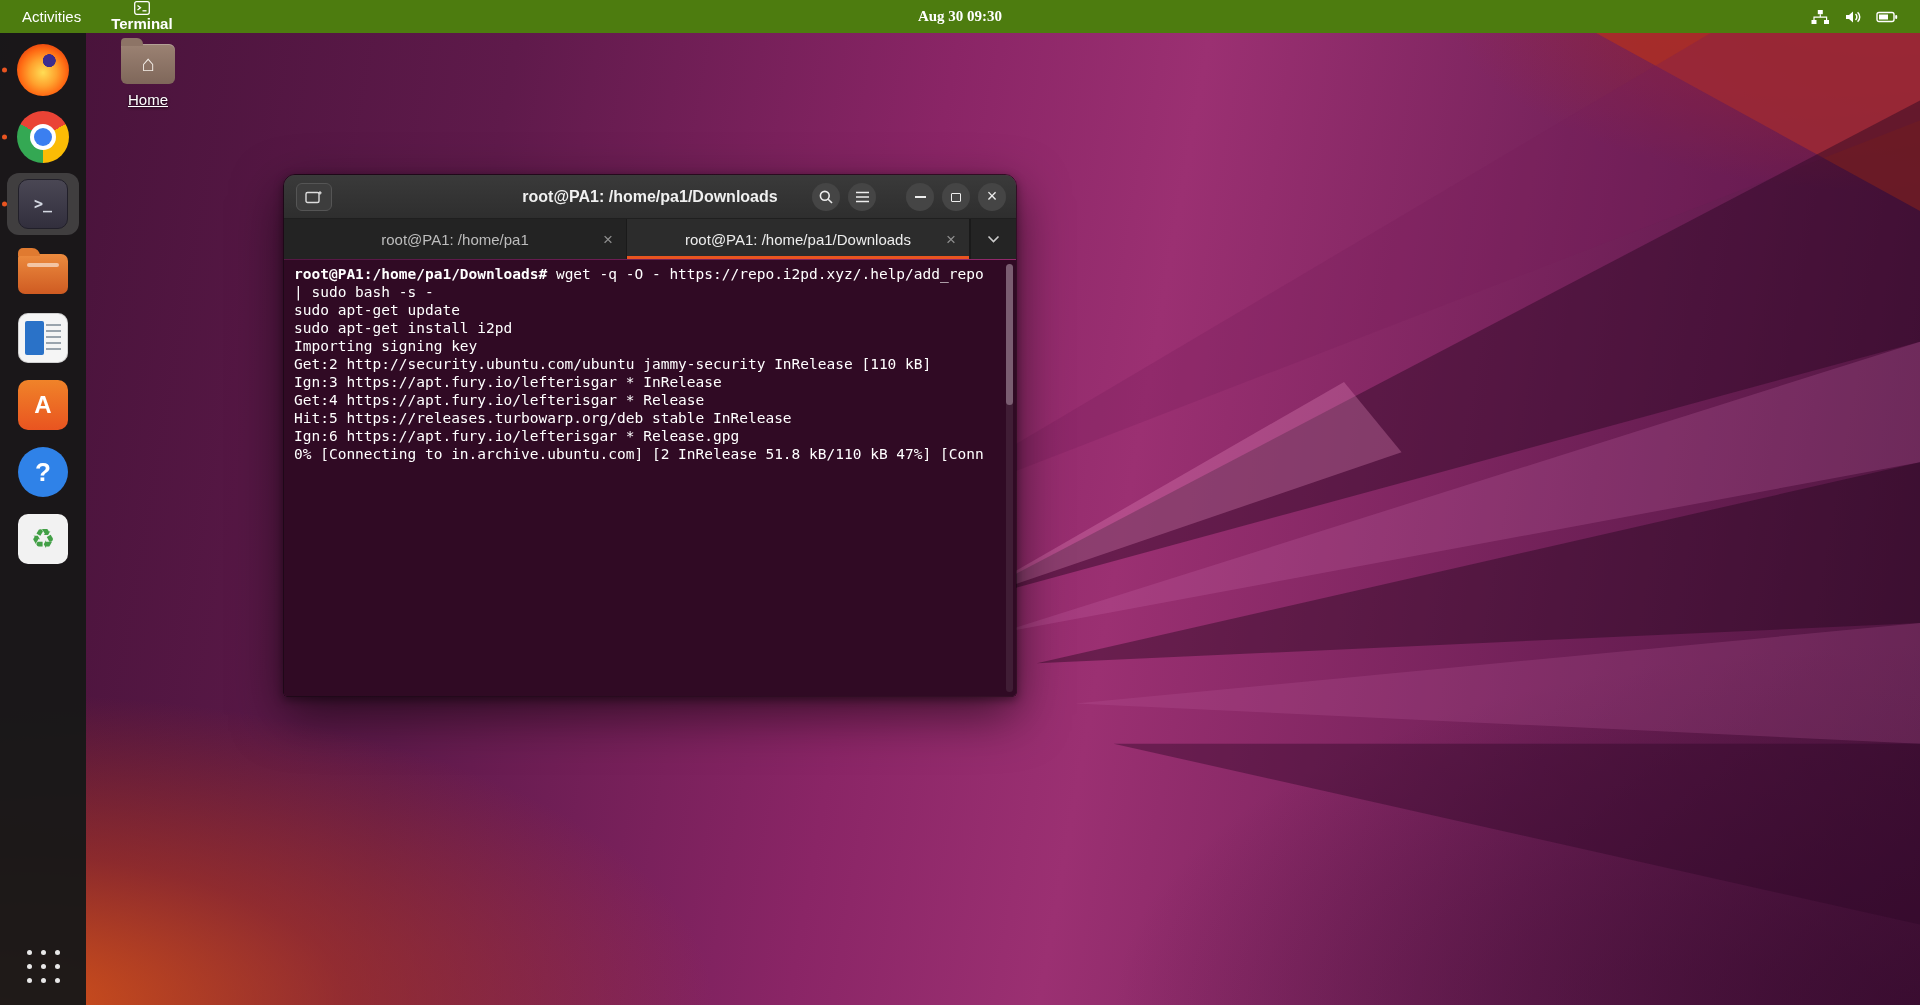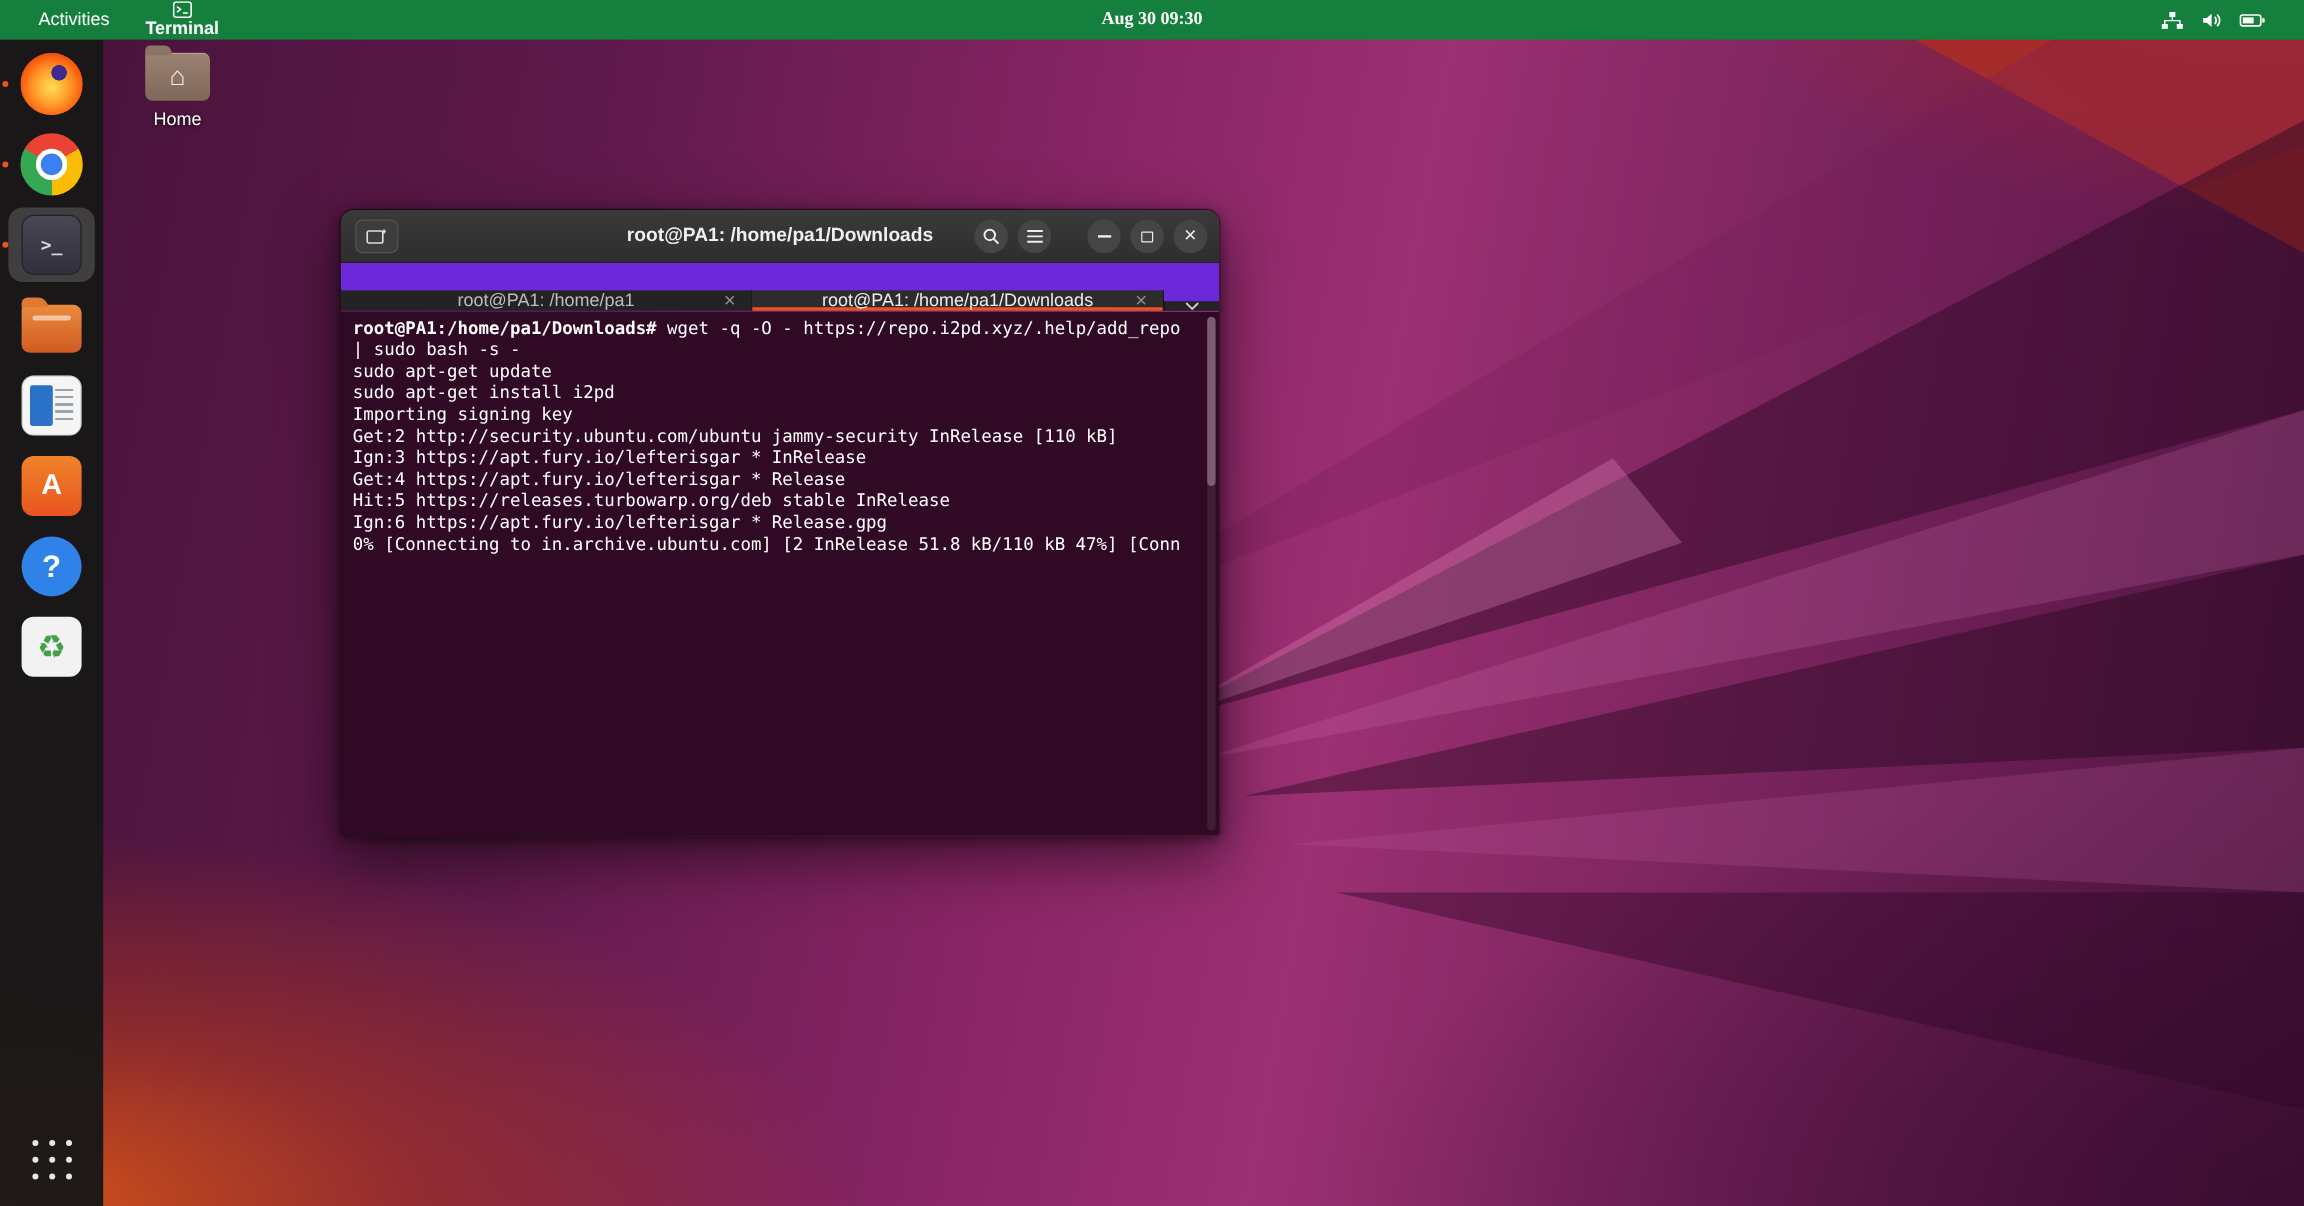--- a/index.html
+++ b/index.html
@@ -22,22 +22,22 @@
   .facet.f1 { clip-path:polygon(80% 0%, 100% 0%, 100% 21%); background:rgba(172,46,38,0.85); }
   .facet.f2 { clip-path:polygon(46% 52%, 92% 0%, 100% 0%, 100% 12%); background:rgba(120,30,90,0.28); }
   .facet.f3 { clip-path:polygon(50% 60%, 100% 10%, 100% 34%); background:rgba(40,6,34,0.45); }
   .facet.f4 { clip-path:polygon(52% 63%, 100% 34%, 100% 46%); background:rgba(216,120,185,0.20); }
   .facet.f5 { clip-path:polygon(54% 66%, 100% 46%, 100% 62%); background:rgba(30,5,26,0.40); }
   .facet.f6 { clip-path:polygon(56% 70%, 100% 62%, 100% 74%); background:rgba(190,95,160,0.22); }
   .facet.f7 { clip-path:polygon(58% 74%, 100% 74%, 100% 92%); background:rgba(45,8,38,0.42); }
   .facet.f8 { clip-path:polygon(50% 60%, 70% 38%, 73% 45%); background:rgba(240,150,200,0.28); }
 
   
-  .topbar { position:absolute; top:0; left:0; right:0; height:33px; background:#15803d; z-index:20;
-    display:flex; align-items:center; justify-content:space-between; padding:0 20px; color:#fff; }
+  .topbar { position:absolute; top:0; left:0; right:0; height:33px; background:#4d7c0f; z-index:20;
+    display:flex; align-items:center; justify-content:space-between; padding:0 10px; color:#fff; }
   .tb-item { background:transparent; border:none; color:#fff; font-size:15px; padding:3px 12px; border-radius:15px; cursor:pointer; font-family:inherit; }
   .tb-left { display:flex; align-items:center; gap:6px; }
   .tb-app { display:flex; align-items:center; gap:0; font-weight:bold;flex-direction:column; }
   .tb-center { position:absolute; left:50%; transform:translateX(-50%); }
   .tb-clock { font-weight:bold;font-family:Liberation Serif, serif; }
   .tb-right { display:flex; align-items:center; }
   .tb-tray { display:flex; align-items:center; gap:14px; padding:4px 12px; }
 
   
   .dock { position:absolute; left:0; top:33px; bottom:0; width:86px; background:rgba(24,24,24,0.96); z-index:10;
@@ -75,38 +75,38 @@
   .show-apps { margin-top:auto; width:72px; height:62px; display:flex; align-items:center; justify-content:center; border-radius:12px; cursor:pointer; background:transparent; border:none; }
   .dots { display:grid; grid-template-columns:repeat(3,5px); gap:9px; }
   .dots span { width:5px; height:5px; border-radius:50%; background:#e8e8e8; }
 
   
   .desktop-icon { position:absolute; left:102px; top:44px; width:92px; z-index:2; display:flex; flex-direction:column; align-items:center; cursor:pointer; }
   .folder { width:54px; height:40px; position:relative; border-radius:3px 6px 6px 6px;
     background:linear-gradient(180deg, #9b8273 0%, #7f675a 100%); box-shadow:inset 0 1px 0 rgba(255,255,255,0.25); }
   .folder::before { content:''; position:absolute; top:-6px; left:0; width:22px; height:8px; border-radius:4px 6px 0 0; background:#8d7466; }
   .folder-house { position:absolute; inset:0; display:flex; align-items:center; justify-content:center; color:#f5efe9; font-size:22px; }
-  .desktop-icon-label { margin-top:7px; color:#fff; font-size:15px; text-shadow:0 1px 3px rgba(0,0,0,0.85); }
+  .desktop-icon-label { margin-top:7px; color:#fff; font-size:15px; text-shadow:0 1px 3px rgba(0,0,0,0.85);text-decoration:underline; }
 
   
   .window { position:absolute; left:283px; top:174px; width:734px; height:523px; z-index:5;
     border-radius:12px 12px 4px 4px; overflow:hidden; border:1px solid rgba(0,0,0,0.65);
     box-shadow:0 18px 50px rgba(0,0,0,0.55), 0 3px 10px rgba(0,0,0,0.4); }
   .titlebar { height:44px; position:relative; background:linear-gradient(#3a3a3a,#2e2e2e); border-bottom:1px solid #1f1f1f; }
   .newtab-btn { position:absolute; left:12px; top:8px; width:36px; height:28px; border-radius:6px; background:#3d3d3d;
     border:1px solid #555; display:flex; align-items:center; justify-content:center; cursor:pointer; }
   .win-title { position:absolute; left:50%; top:50%; transform:translate(-50%,-50%); color:#f0f0f0; font-size:16px; font-weight:bold; white-space:nowrap; }
   .tb-actions { position:absolute; right:10px; top:8px; display:flex; align-items:center; gap:8px; }
   .circle-btn { width:28px; height:28px; border-radius:50%; background:#454545; border:none; display:flex; align-items:center; justify-content:center; cursor:pointer; }
   .ctl-spacer { width:14px; }
   .min-glyph { width:11px; height:2px; background:#ededed; display:block; }
   .max-glyph { width:10px; height:9px; border:1.5px solid #ededed; border-radius:1px; display:block; }
   .close-glyph { color:#ededed; font-size:18px; line-height:1; margin-top:-2px; }
 
-  .tabbar { height:40px; display:flex; background:#6d28d9;align-items:flex-end; }
+  .tabbar { height:40px; display:flex; background:#6d28d9; }
   .tab { flex:1; position:relative; display:flex; align-items:center; justify-content:center; background:#232323;
     border-right:1px solid #1a1a1a; cursor:pointer; }
   .tab.active { background:#2c2c2c; box-shadow:inset 0 -3px 0 var(--accent); }
   .tab-label { font-size:15px; color:#bdbdbd; white-space:nowrap; }
   .tab.active .tab-label { color:#ededed; }
   .tab-close { position:absolute; right:13px; color:#8f8f8f; font-size:17px; line-height:1; cursor:pointer; }
   .tab-chevron { width:46px; background:#242424; border:none; border-left:1px solid #1a1a1a; color:#cccccc;
     display:flex; align-items:center; justify-content:center; cursor:pointer; }
 
   .term { position:absolute; top:85px; left:0; right:0; bottom:0; background:var(--terminal-bg); padding:5px 10px; cursor:text; }

